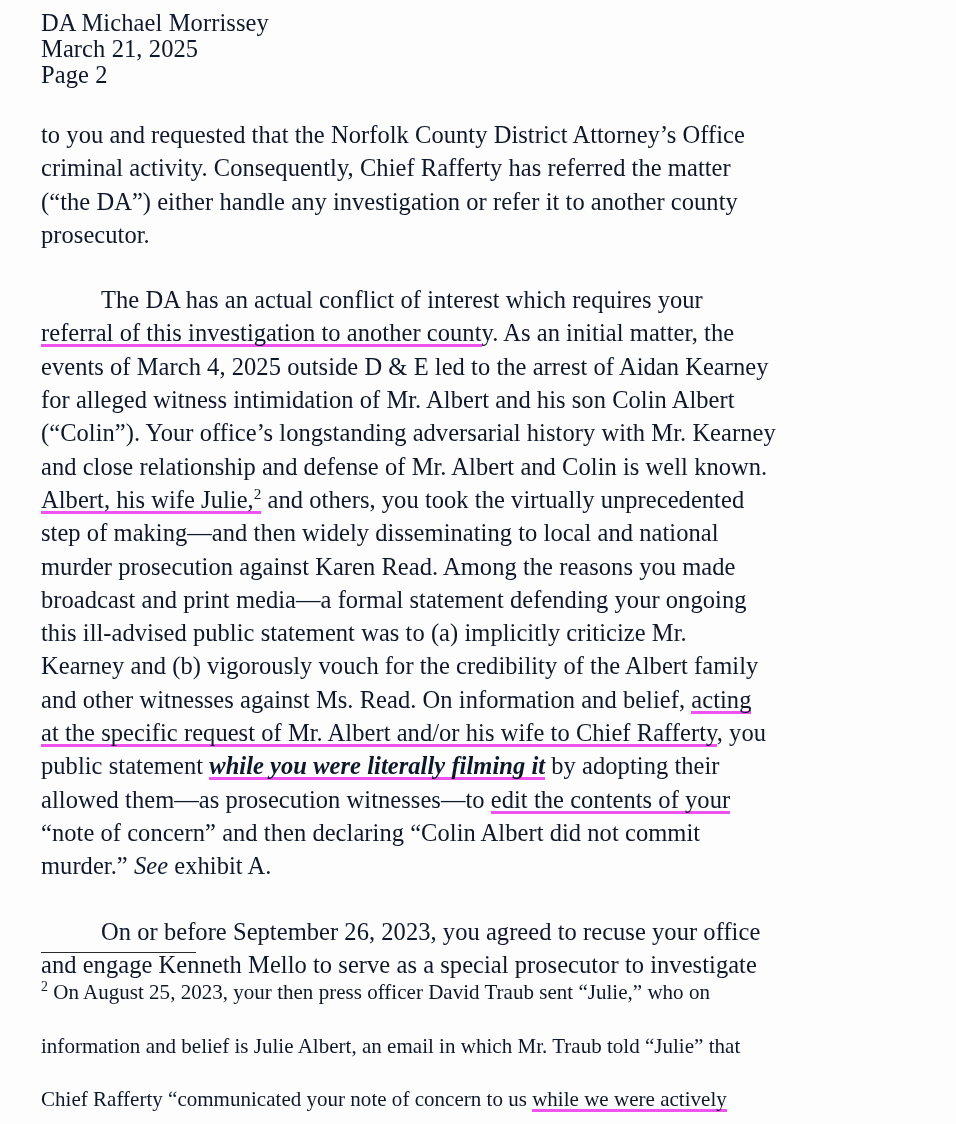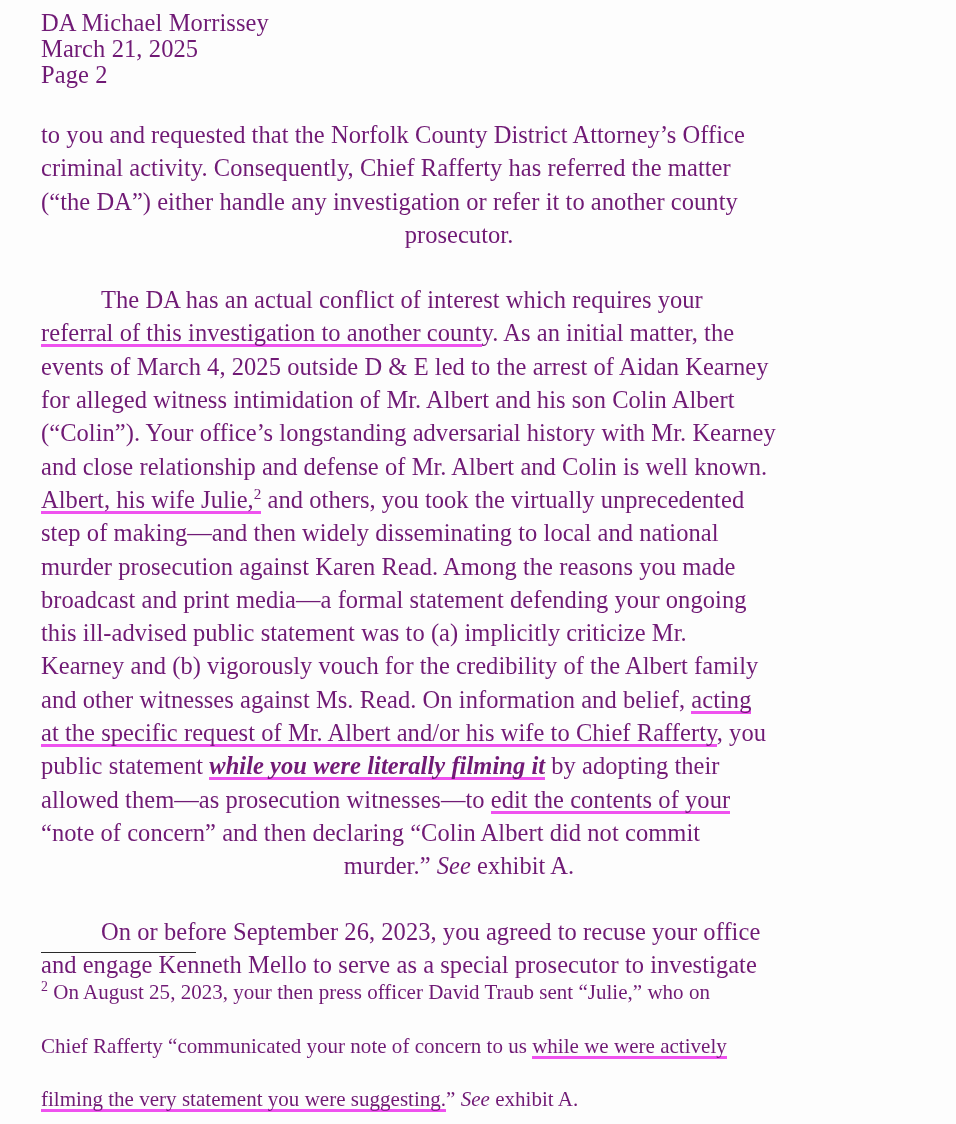--- a/index.html
+++ b/index.html
@@ -49,21 +49,21 @@
     text-align-last: left;
   }
   p.para + p.para { margin-top: 32px; }
 
   
   .ln {
     display: flex;
     justify-content: space-between;
     white-space: pre;
   }
-  .ln.last { justify-content: center; }
+  .ln.last { justify-content: flex-start; }
   .ln > span { display: inline-block; }
 
   
   .hl {
     box-shadow: inset 0 -3px 0 0 var(--hlcolor, #ef52ef);
     padding-bottom: 1px;
   }
   .bi { font-weight: bold; font-style: italic; }
   .it { font-style: italic; }
   sup.fn {
@@ -93,21 +93,21 @@
   .footnote .ln { white-space: pre; margin-top: 25px; }
   .fn-marker {
     font-size: 0.66em;
     vertical-align: super;
     line-height: 0;
   }
 </style>
 </head>
 <body>
 
-<div class="page" style="background: rgb(253, 253, 253); color: #701a75; font-family: Liberation Serif, serif;">
+<div class="page" style="background: rgb(253, 253, 253); color: #0f172a; font-family: Liberation Serif, serif;">
 
   <div class="content">
 
     <div class="letterhead">
       <div class="lh-line">DA Michael Morrissey</div>
       <div class="lh-line">March 21, 2025</div>
       <div class="lh-line">Page 2</div>
     </div>
 
     <div class="body-block">
@@ -159,20 +159,21 @@
 
     </div>
   </div>
 
   <div class="footnote-area">
     <div class="fn-rule"></div>
 
     <div class="footnote">
       <div class="ln"><span><sup class="fn-marker">2</sup><span> On August 25, 2023, your then press officer David Traub sent “Julie,” who on</span></span></div>
 
+      <div class="ln"><span>information and belief is Julie Albert, an email in which Mr. Traub told “Julie” that</span></div>
 
       <div class="ln"><span><span>Chief Rafferty “communicated your note of concern to us </span><span class="hl">while we were actively</span></span></div>
 
       <div class="ln"><span><span class="hl">filming the very statement you were suggesting.</span><span>” </span><span class="it">See</span><span> exhibit A.</span></span></div>
     </div>
   </div>
 
 </div>
 
 </body></html>

